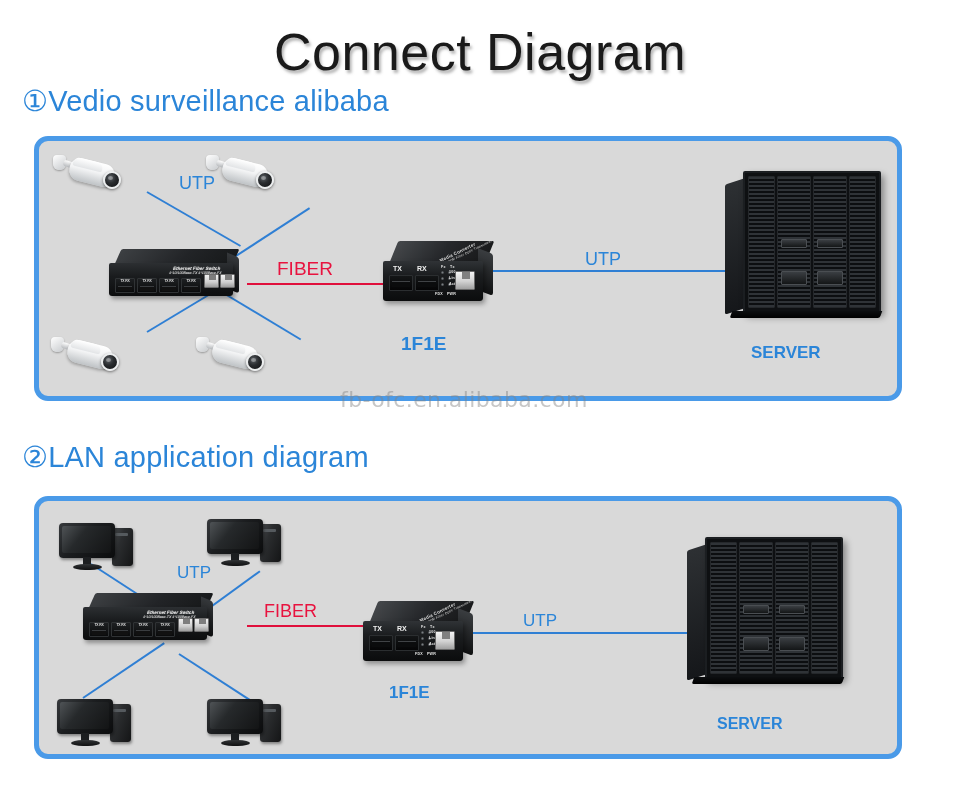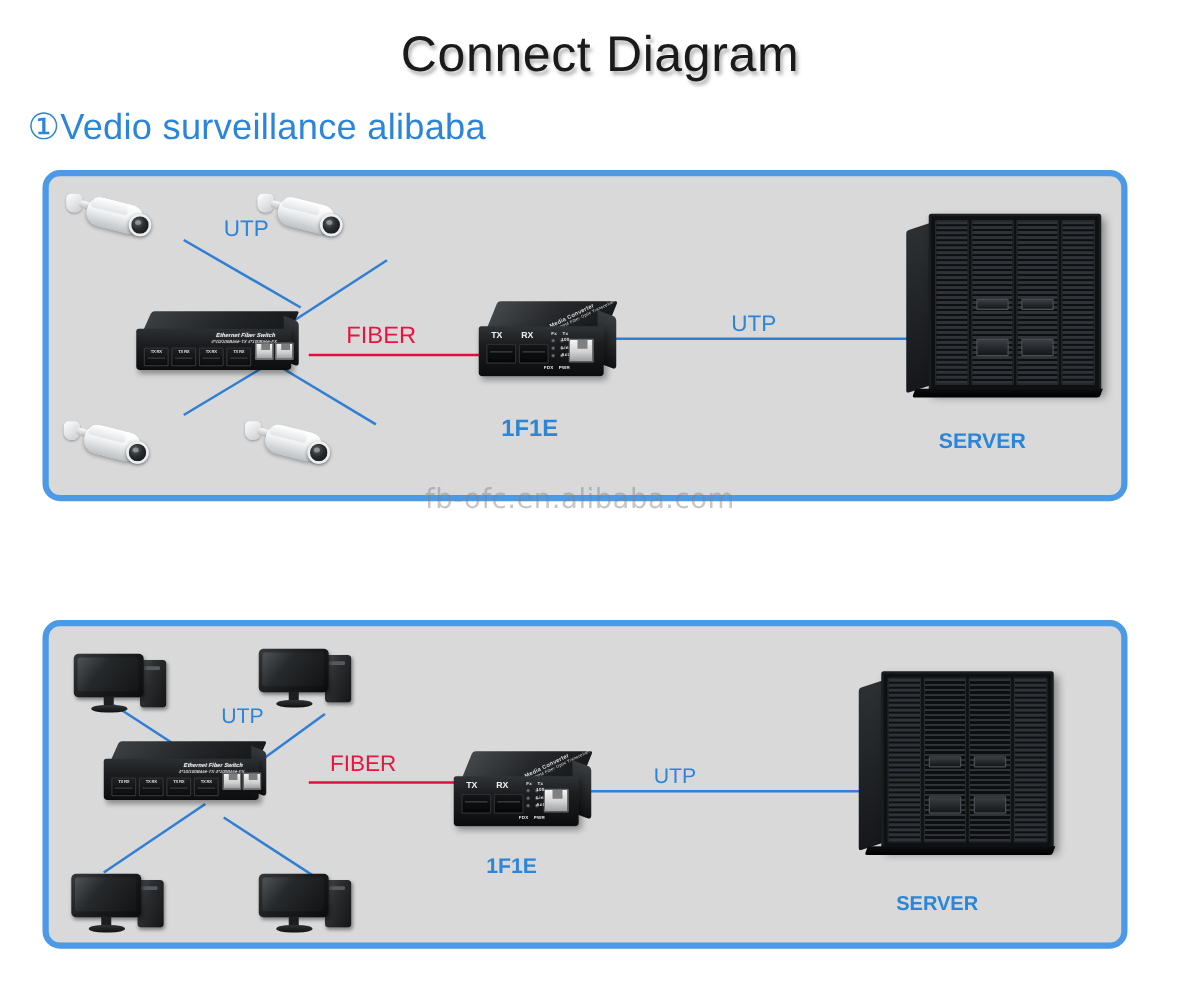--- a/index.html
+++ b/index.html
@@ -9,21 +9,21 @@
     background: #ffffff;
     font-family: "Liberation Sans", sans-serif;
     overflow: hidden;
   }
   #page { position: relative; width: 960px; height: 800px; background: #fff; }
 
   
   .main-title {
     position: absolute; left: 0; top: 22px; width: 960px;
     text-align: center;
-    font-size: 40px; font-weight: 400; color: #1a1a1a;
+    font-size: 52px; font-weight: 400; color: #1a1a1a;
     letter-spacing: 0.5px;
     text-shadow: 2px 3px 3px rgba(120,120,120,0.55);
   }
   .section-title {
     position: absolute; left: 22px;
     font-size: 29px; color: #2b85d8; font-weight: 400;
     letter-spacing: 0.2px; white-space: nowrap;
   }
   #title-1 { top: 84px; }
   #title-2 { top: 440px; }
@@ -411,20 +411,21 @@
       <div class="lbl lbl-blue" style="left:140px;top:32px;font-size:18px;">UTP</div>
       <div class="lbl lbl-red" style="left:238px;top:117px;font-size:19px;">FIBER</div>
       <div class="lbl lbl-blue" style="left:546px;top:108px;font-size:18px;">UTP</div>
       <div class="lbl lbl-blue" style="left:362px;top:192px;font-size:19px;font-weight:700;">1F1E</div>
       <div class="lbl lbl-blue" style="left:712px;top:202px;font-size:17px;font-weight:700;">SERVER</div>
     </div>
   </div>
 
   <div class="watermark">fb-ofc.en.alibaba.com</div>
 
+  <div class="section-title" id="title-2">②LAN application diagram</div>
 
   <div class="panel" id="panel-2">
     <div class="stage">
 
       <div class="line line-blue" style="left:52px;top:62px;width:96px;transform:rotate(33deg);"></div>
       <div class="line line-blue" style="left:140px;top:128px;width:100px;transform:rotate(-36deg);"></div>
       <div class="line line-blue" style="left:44px;top:196px;width:98px;transform:rotate(-34deg);"></div>
       <div class="line line-blue" style="left:140px;top:152px;width:100px;transform:rotate(33deg);"></div>
 
       <div class="line line-red" style="left:208px;top:124px;width:132px;"></div>

